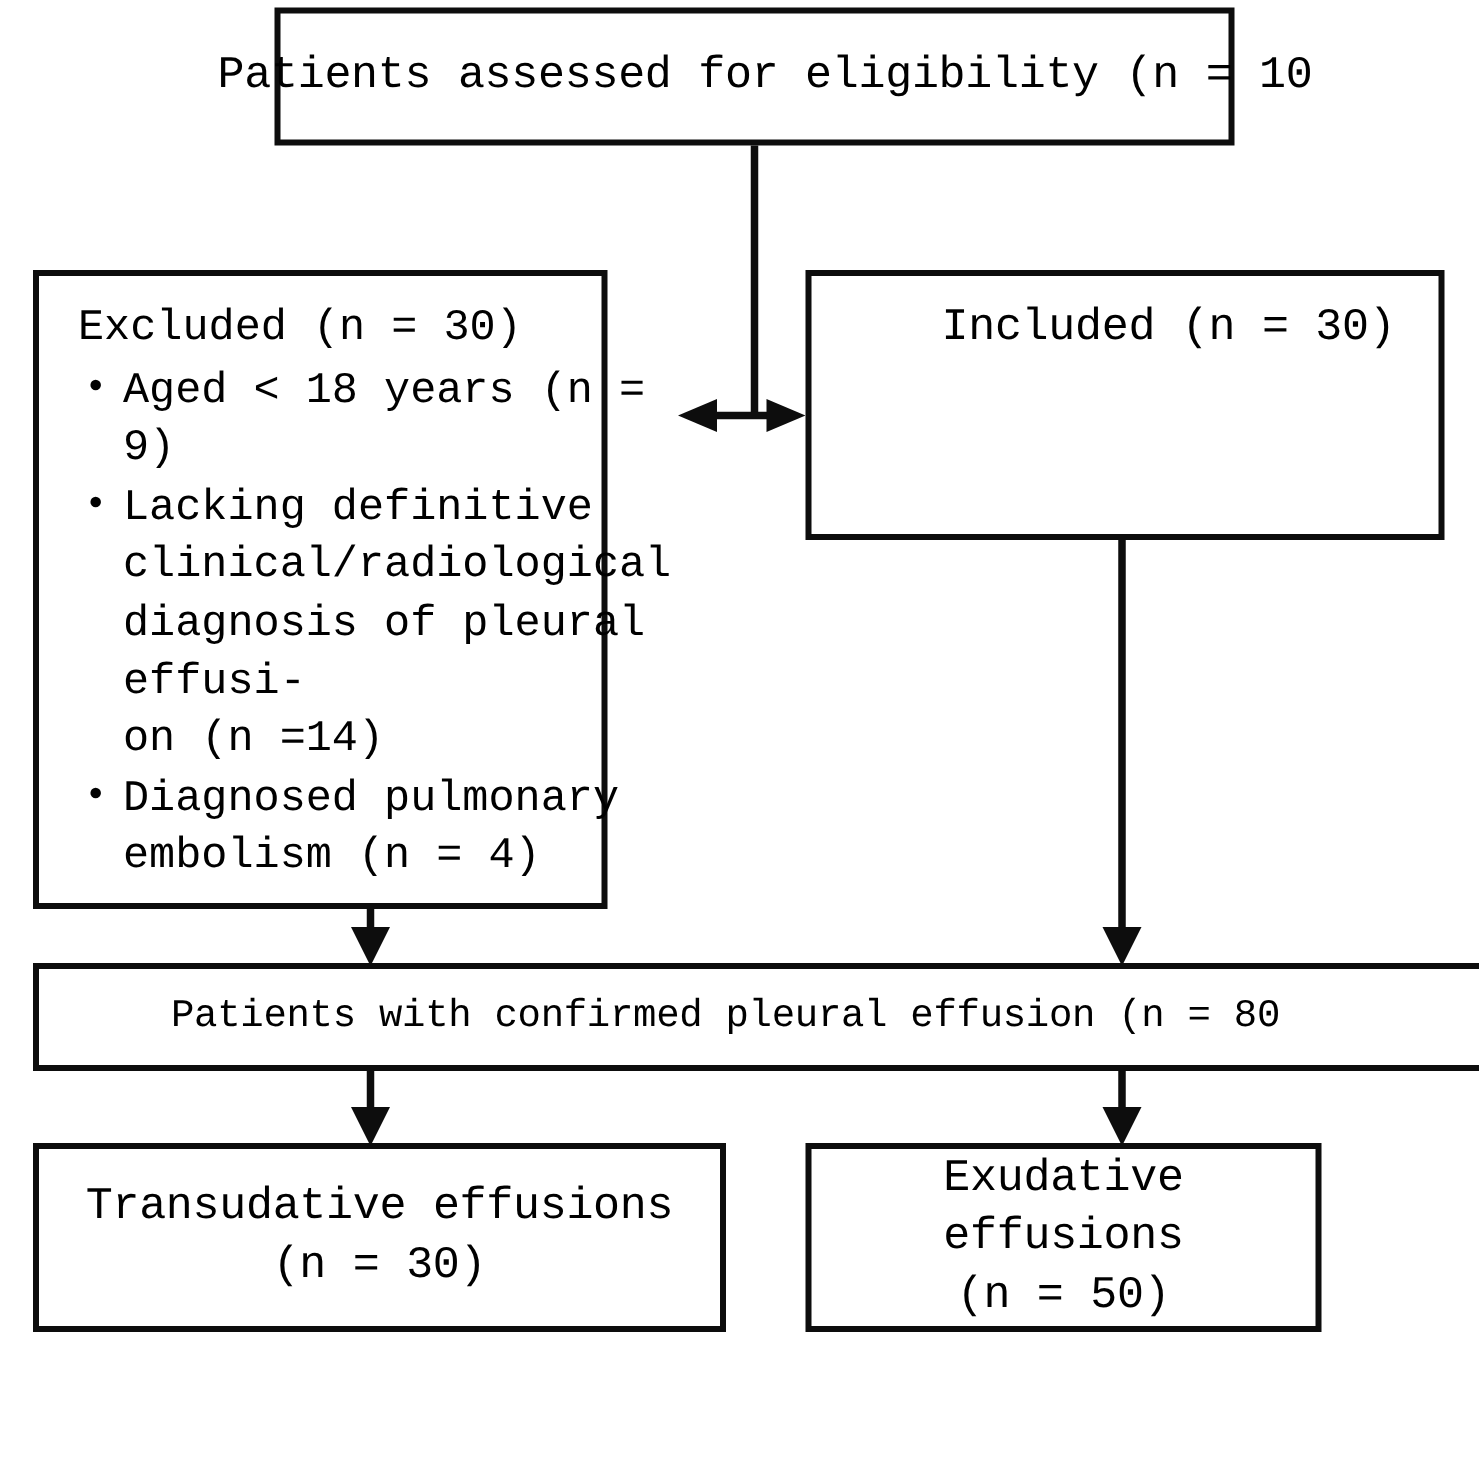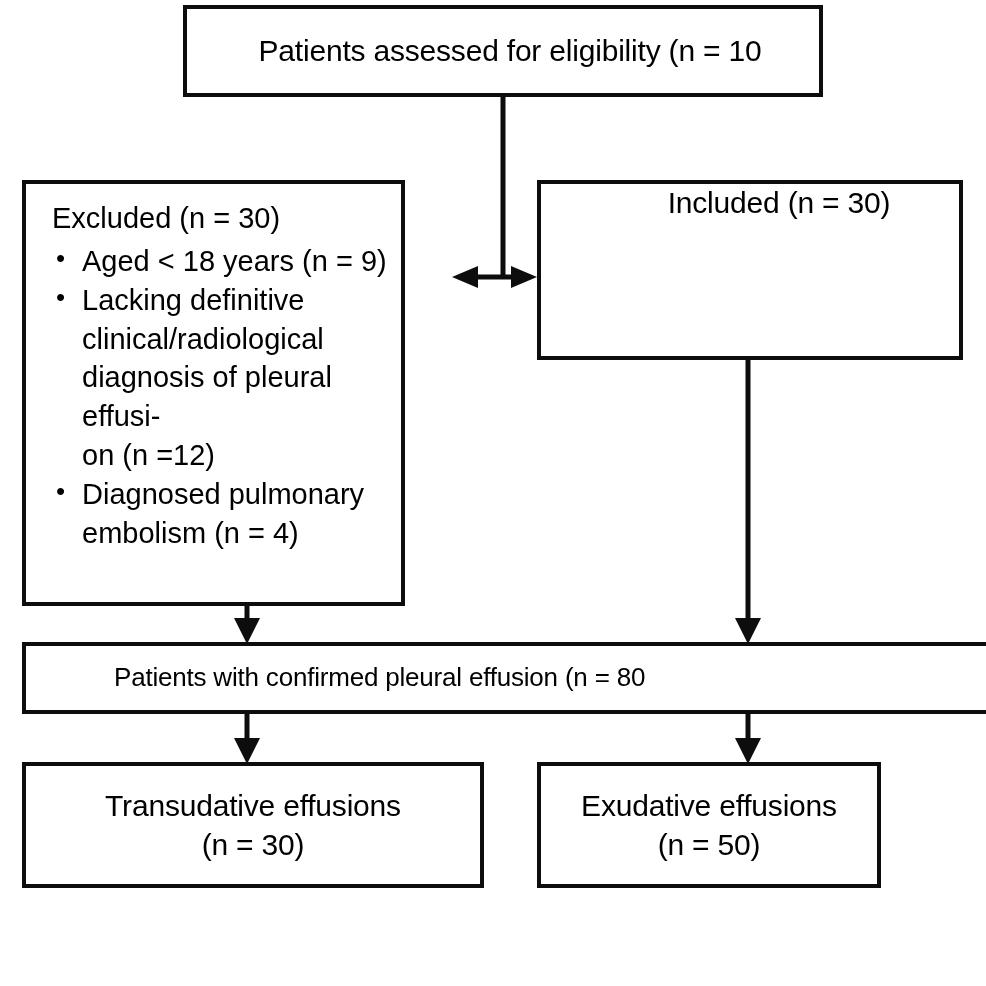--- a/index.html
+++ b/index.html
@@ -6,21 +6,21 @@
   html, body {
     margin: 0;
     padding: 0;
     background: #ffffff;
   }
   #canvas {
     position: relative;
     width: 986px;
     height: 986px;
     background: #ffffff;
-    font-family: Liberation Sans, sans-serif;
+    font-family: Liberation Mono, monospace;
     color: #000000;
     overflow: hidden;
   }
   .box {
     position: absolute;
     box-sizing: border-box;
     border: 4px solid #0d0d0d;
     background: #ffffff;
     display: flex;
     color: #000000;
@@ -88,20 +88,21 @@
   }
 
   
   #box-included {
     left: 537px;
     top: 180px;
     width: 426px;
     height: 180px;
     align-items: flex-start;
     justify-content: center;
+    padding-top: 16px;
   }
   #box-included .box-text {
     font-size: 30px;
     white-space: nowrap;
     margin-left: 58px;
   }
 
   
   #box-confirmed {
     left: 22px;
@@ -189,21 +190,21 @@
     <span class="box-text">Patients assessed for eligibility (n = 10</span>
   </div>
 
   <div class="box" id="box-excluded">
     <div class="heading">Excluded (n = 30)</div>
     <ul class="bullets">
       <li>Aged &lt; 18 years (n = 9)</li>
       <li>Lacking definitive
 clinical/radiological
 diagnosis of pleural effusi-
-on (n =12)</li>
+on (n =14)</li>
       <li>Diagnosed pulmonary
 embolism (n = 4)</li>
     </ul>
   </div>
 
   <div class="box" id="box-included">
     <span class="box-text">Included (n = 30)</span>
   </div>
 
   <div class="box" id="box-confirmed">

